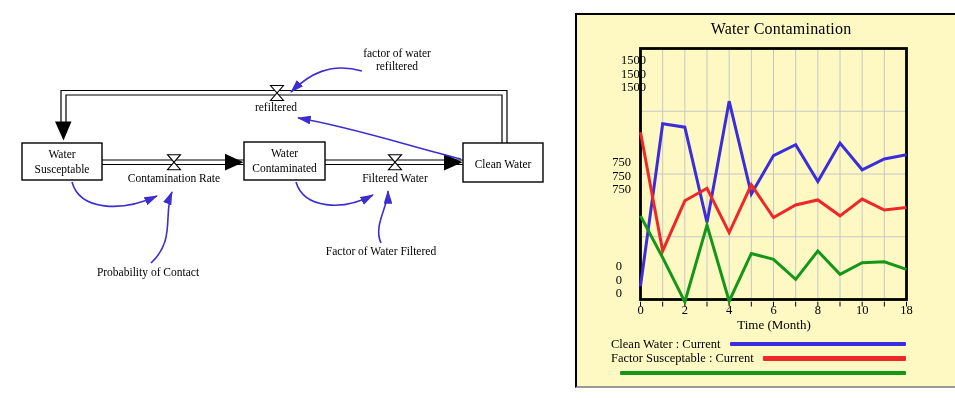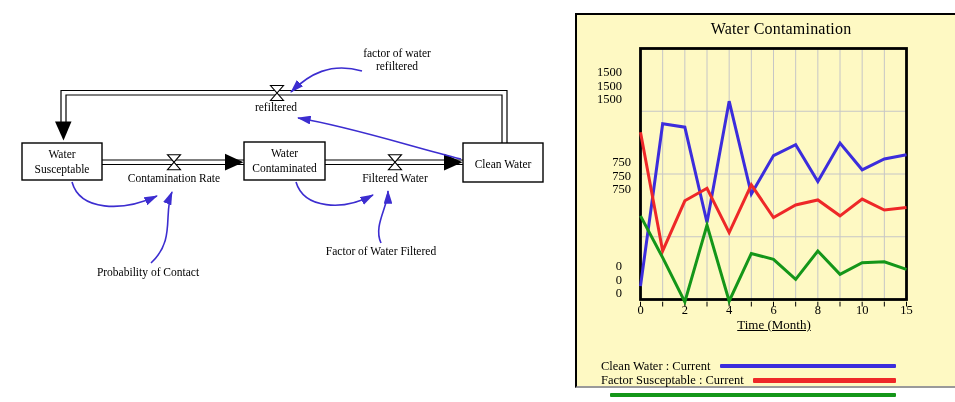--- a/index.html
+++ b/index.html
@@ -12,22 +12,22 @@
       box-sizing:border-box;background:#fef9c3;
       border-top:2px solid #000;border-left:2px solid #000;
       border-right:2px solid #9a9a9a;border-bottom:2px solid #9a9a9a;}
   .chart-title{position:absolute;top:5px;left:0;right:0;text-align:center;
       font-size:16px;letter-spacing:.2px;}
   .plot-svg{position:absolute;left:62px;top:32px;}
   .y-stack{position:absolute;left:0;width:45px;text-align:right;
       font-size:12.5px;line-height:13.5px;}
   .x-labels{position:absolute;left:62px;top:288px;width:270px;height:14px;font-size:12.5px;}
   .x-labels span{position:absolute;width:30px;text-align:center;top:0;}
-  .axis-title{position:absolute;left:62px;top:302px;width:270px;text-align:center;font-size:13px;text-decoration:underline;}
-  .legend{position:absolute;left:24px;top:322px;width:295px;margin-top:22px;}
+  .axis-title{position:absolute;left:62px;top:302px;width:270px;text-align:center;font-size:13px;}
+  .legend{position:absolute;left:34px;top:322px;width:295px;}
   .legend-row{display:flex;align-items:center;height:14.4px;font-size:12.5px;white-space:nowrap;}
   .legend-line{flex:1;height:4.5px;margin-left:9px;border-radius:1px;}
 </style>
 </head>
 <body>
 
 <div class="screen">
 
   <svg class="diagram-svg" width="560" height="402" viewBox="0 0 560 402">
     <defs>
@@ -112,21 +112,21 @@
         <line x1="223.16666666666666" y1="254.7" x2="223.16666666666666" y2="259.5" stroke="#000" stroke-width="1"></line>
         <line x1="245.33333333333334" y1="254.7" x2="245.33333333333334" y2="259.5" stroke="#000" stroke-width="1"></line>
         <line x1="267.5" y1="254.7" x2="267.5" y2="259.5" stroke="#000" stroke-width="1"></line>
         <rect x="1.5" y="1.5" width="266" height="251" fill="none" stroke="#000" stroke-width="2.8"></rect>
         <polyline points="1.5,239.11333333333334 23.666666666666668,76.8 45.833333333333336,80.14666666666668 68,175.52666666666667 90.16666666666667,54.21 112.33333333333333,147.07999999999998 134.5,108.59333333333333 156.66666666666666,97.71666666666667 178.83333333333334,134.53 201,96.04333333333332 223.16666666666666,122.81666666666666 245.33333333333334,111.94 267.5,107.75666666666667" fill="none" stroke="#3c2ddc" stroke-width="3"></polyline>
         <polyline points="1.5,85.16666666666666 23.666666666666668,203.97333333333333 45.833333333333336,153.77333333333334 68,141.22333333333333 90.16666666666667,185.56666666666666 112.33333333333333,137.87666666666667 134.5,170.50666666666666 156.66666666666666,157.95666666666665 178.83333333333334,152.93666666666667 201,168.83333333333331 223.16666666666666,152.1 245.33333333333334,162.97666666666666 267.5,160.46666666666667" fill="none" stroke="#ee2828" stroke-width="3"></polyline>
         <polyline points="1.5,168.83333333333331 23.666666666666668,210.66666666666669 45.833333333333336,255.01 68,178.03666666666666 90.16666666666667,254.17333333333332 112.33333333333333,206.48333333333332 134.5,212.34 156.66666666666666,232.42000000000002 178.83333333333334,203.97333333333333 201,227.4 223.16666666666666,215.68666666666667 245.33333333333334,214.85 267.5,222.38" fill="none" stroke="#149619" stroke-width="3"></polyline>
       </svg>
 
     <div id="y-stacks">
-        <div class="y-stack" style="top: 51px;">
+        <div class="y-stack" style="top: 39px; padding-left: 24px;">
           <div>1500</div>
           <div>1500</div>
           <div>1500</div>
         </div>
         <div class="y-stack" style="top: 141px; margin-left: 9px;">
           <div>750</div>
           <div>750</div>
           <div>750</div>
         </div>
         <div class="y-stack" style="top: 245px;">
@@ -136,21 +136,21 @@
         </div>
       </div>
 
     <div class="x-labels" id="x-labels">
         <span style="left: -13.5px;">0</span>
         <span style="left: 30.8333px;">2</span>
         <span style="left: 75.1667px;">4</span>
         <span style="left: 119.5px;">6</span>
         <span style="left: 163.833px;">8</span>
         <span style="left: 208.167px;">10</span>
-        <span style="left: 252.5px;">15</span>
+        <span style="left: 252.5px;">18</span>
       </div>
 
     <div class="axis-title">Time (Month)</div>
 
     <div class="legend">
       <div class="legend-row">
         <span>Clean Water : Current</span>
         <div class="legend-line" style="background: rgb(60, 45, 220);"></div>
       </div>
       <div class="legend-row">

